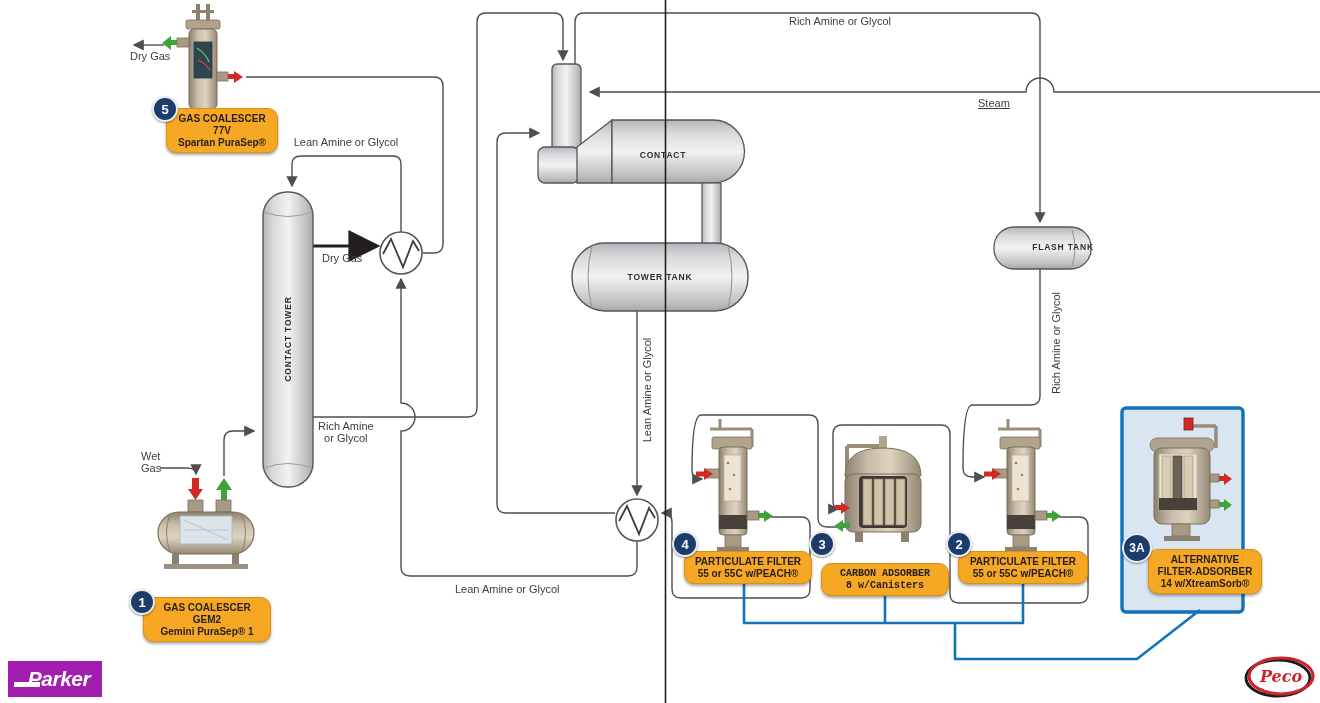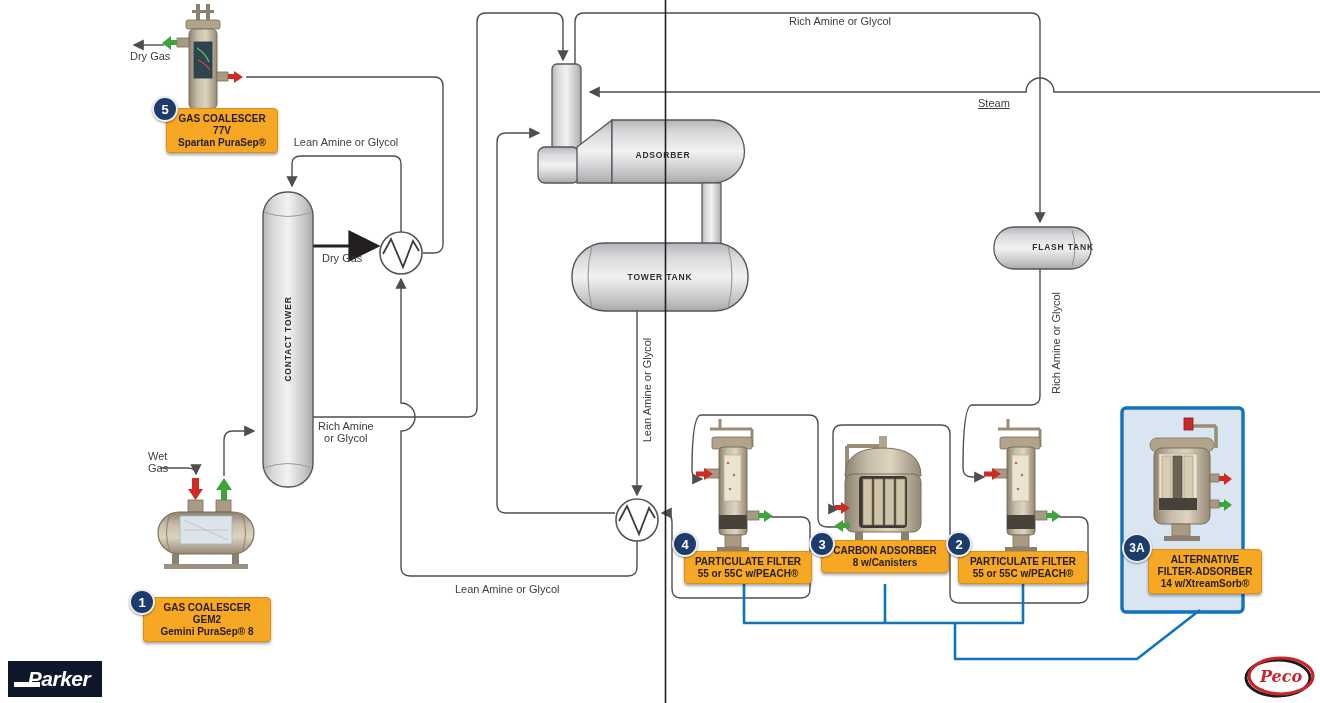--- a/index.html
+++ b/index.html
@@ -4,32 +4,32 @@
 <style>
   html,body{margin:0;padding:0;background:#ffffff;}
   #stage{position:relative;width:1320px;height:703px;background:#ffffff;overflow:hidden;
          font-family:"Liberation Sans", sans-serif;}
   #diagram-svg{position:absolute;left:0;top:0;}
   .lbl{position:absolute;font-size:11px;color:#3b3c3e;white-space:nowrap;}
   .lbl.ctr{text-align:center;}
   .vert{transform:rotate(-90deg);transform-origin:center;text-align:center;height:14px;line-height:14px;}
   .equip{position:absolute;font-size:8.5px;font-weight:bold;letter-spacing:.8px;color:#2d2e30;
          text-align:center;white-space:nowrap;}
-  .callout{position:absolute;background:#F6A723;border:1px solid #d89114;border-radius:4px;
+  .callout{position:absolute;background:#F6A723;border:1px solid #d89114;border-radius:10px;
            box-shadow:0 2px 3px rgba(0,0,0,.35);color:#231f20;text-align:center;
            padding:4px 5px 3px 5px;line-height:1.2;}
   .callout .t{font-size:10px;font-weight:bold;display:block;}
   .callout .s{font-size:10px;font-weight:bold;display:block;}
   .badge{position:absolute;width:26px;height:26px;border-radius:50%;background:#1C3C6B;
          border:2px solid #ecedef;color:#ffffff;font-size:13px;font-weight:bold;
          display:flex;align-items:center;justify-content:center;box-sizing:border-box;
          box-shadow:0 1px 2px rgba(0,0,0,.4);z-index:5;}
   .badge.wide{width:30px;height:30px;font-size:12px;}
   .callout{z-index:4;}
-  #parker-logo{position:absolute;left:8px;top:661px;width:94px;height:36px;background:#0f172a;
+  #parker-logo{position:absolute;left:8px;top:661px;width:94px;height:36px;background:#a21caf;
                display:flex;align-items:center;justify-content:center;z-index:6;}
   #parker-logo .ptext{color:#ffffff;font-size:21px;font-weight:bold;font-style:italic;
                       letter-spacing:-.5px;position:relative;padding-left:8px;}
   #parker-logo .pdash{position:absolute;left:-6px;top:15px;width:26px;height:5px;background:#ffffff;}
   #peco-logo{position:absolute;left:1243px;top:652px;z-index:6;}
 </style>
 </head>
 <body>
 
 <div id="stage">
@@ -237,57 +237,57 @@
   <path d="M 665.5,0 V 703" stroke="#1f1f1f" stroke-width="1.6"></path>
 </svg>
 
 <div class="lbl" style="left:130px;top:50px;">Dry Gas</div>
 <div class="lbl ctr" style="left:287px;top:136px;width:118px;">Lean Amine or Glycol</div>
 <div class="lbl" style="left:322px;top:252px;">Dry Gas</div>
 <div class="lbl" style="left:318px;top:420px;text-align:center;">
   <span>Rich Amine</span><br>
   <span>or Glycol</span>
 </div>
-<div class="lbl" style="left:148px;top:450px;">
+<div class="lbl" style="left:141px;top:450px;">
   <span>Wet</span><br>
   <span>Gas</span>
 </div>
 <div class="lbl ctr" style="left:745px;top:15px;width:190px;">Rich Amine or Glycol</div>
 <div class="lbl" style="left:978px;top:97px;text-decoration:underline;">Steam</div>
 <div class="lbl vert" style="left:587px;top:383px;width:120px;position:absolute;">Lean Amine or Glycol</div>
 <div class="lbl vert" style="left:996px;top:336px;width:120px;position:absolute;">Rich Amine or Glycol</div>
 <div class="lbl" style="left:455px;top:583px;">Lean Amine or Glycol</div>
 
 <div class="equip vert" style="left:228px;top:332px;width:120px;">CONTACT TOWER</div>
-<div class="equip" style="left:608px;top:150px;width:110px;">ADSORBER</div>
+<div class="equip" style="left:608px;top:150px;width:110px;">CONTACT</div>
 <div class="equip" style="left:605px;top:272px;width:110px;">TOWER TANK</div>
 <div class="equip" style="left:993px;top:242px;width:100px;padding-left:20px;">FLASH TANK</div>
 
 <div class="badge" style="left:152px;top:96px;">5</div>
 <div class="callout" style="left:166px;top:108px;width:100px;">
   <span class="t">GAS COALESCER</span>
   <span class="t">77V</span>
   <span class="s">Spartan PuraSep®</span>
 </div>
 
 <div class="badge" style="left:129px;top:589px;">1</div>
 <div class="callout" style="left:143px;top:597px;width:116px;">
   <span class="t">GAS COALESCER</span>
   <span class="t">GEM2</span>
-  <span class="s">Gemini PuraSep® 8</span>
+  <span class="s">Gemini PuraSep® 1</span>
 </div>
 
 <div class="badge" style="left:672px;top:531px;">4</div>
 <div class="callout" style="left:684px;top:551px;width:116px;">
   <span class="t">PARTICULATE FILTER</span>
   <span class="s">55 or 55C w/PEACH®</span>
 </div>
 
 <div class="badge" style="left:809px;top:531px;">3</div>
-<div class="callout" style="left:821px;top:540px;width:116px;">
+<div class="callout" style="left:821px;top:563px;width:116px;font-family:Liberation Mono, monospace;">
   <span class="t">CARBON ADSORBER</span>
   <span class="s">8 w/Canisters</span>
 </div>
 
 <div class="badge" style="left:946px;top:531px;">2</div>
 <div class="callout" style="left:958px;top:551px;width:118px;">
   <span class="t">PARTICULATE FILTER</span>
   <span class="s">55 or 55C w/PEACH®</span>
 </div>
 

